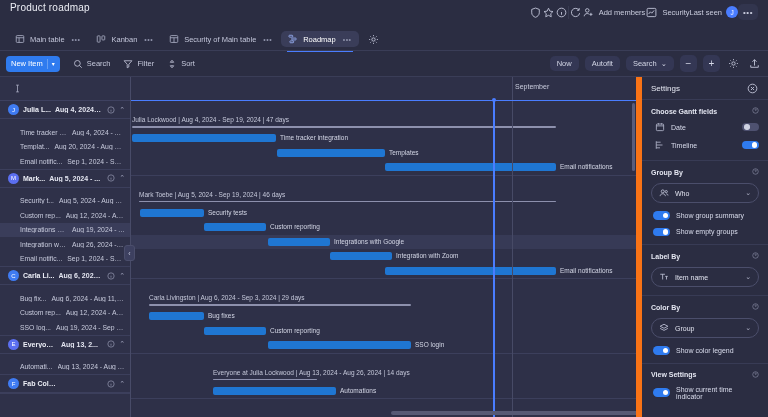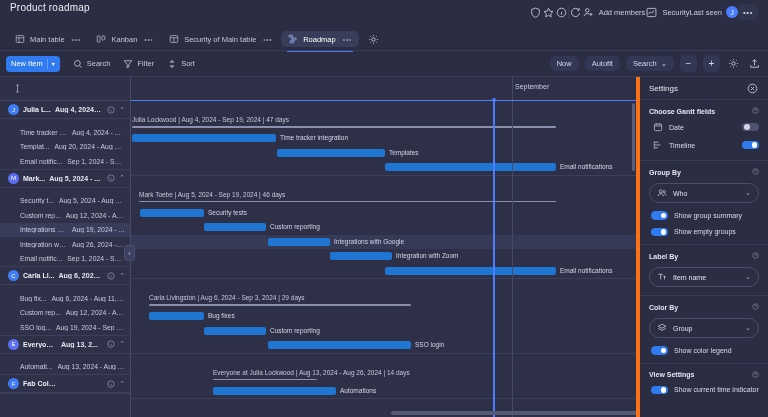--- a/index.html
+++ b/index.html
@@ -104,21 +104,21 @@
 
   .collapse-handle { position: absolute; left: 124px; top: 168px; width: 11px; height: 16px; border-radius: 3px;
       background: #3d4060; display: flex; align-items: center; justify-content: center; color: #c3c6da;
       font-size: 7px; z-index: 20; border: 1px solid #4b4e6c; }
 
   
   .vscroll { position: absolute; right: 1px; top: 26px; width: 3px; height: 68px; border-radius: 2px; background: #5a5d7b; z-index: 15;}
   .hscroll { position: absolute; left: 260px; bottom: 2px; width: 254px; height: 4px; border-radius: 2px; background: #565974; z-index: 15;}
 
   
-  .settings { width: 132px; flex: 0 0 132px; background: #2b2d42; border-left: 4px solid #f97316;
+  .settings { width: 132px; flex: 0 0 132px; background: #2b2d42; border-left: 6px solid #f97316;
               display: flex; flex-direction: column; }
   .set-head { height: 22px; display: flex; align-items: center; padding: 0 9px; }
   .set-title { font-size: 8px; color: #e7e9f3; flex: 1; }
   .set-sec { padding: 7px 9px 8px; border-top: 1px solid #383b55; }
   .set-lab { display: flex; align-items: center; font-size: 7px; color: #e4e6f1; font-weight: bold; margin-bottom: 7px; }
   .set-lab .qm { margin-left: auto; }
   .qm svg { width: 7px; height: 7px; stroke: #8d91a9; fill: none; stroke-width: 1.4; }
   .fld { display: flex; align-items: center; gap: 6px; margin-bottom: 8px; padding-left: 4px; }
   .fld svg { width: 10px; height: 10px; stroke: #b6bacf; fill: none; stroke-width: 1.3; }
   .fld-t { font-size: 7px; color: #dadded; flex: 1; }

